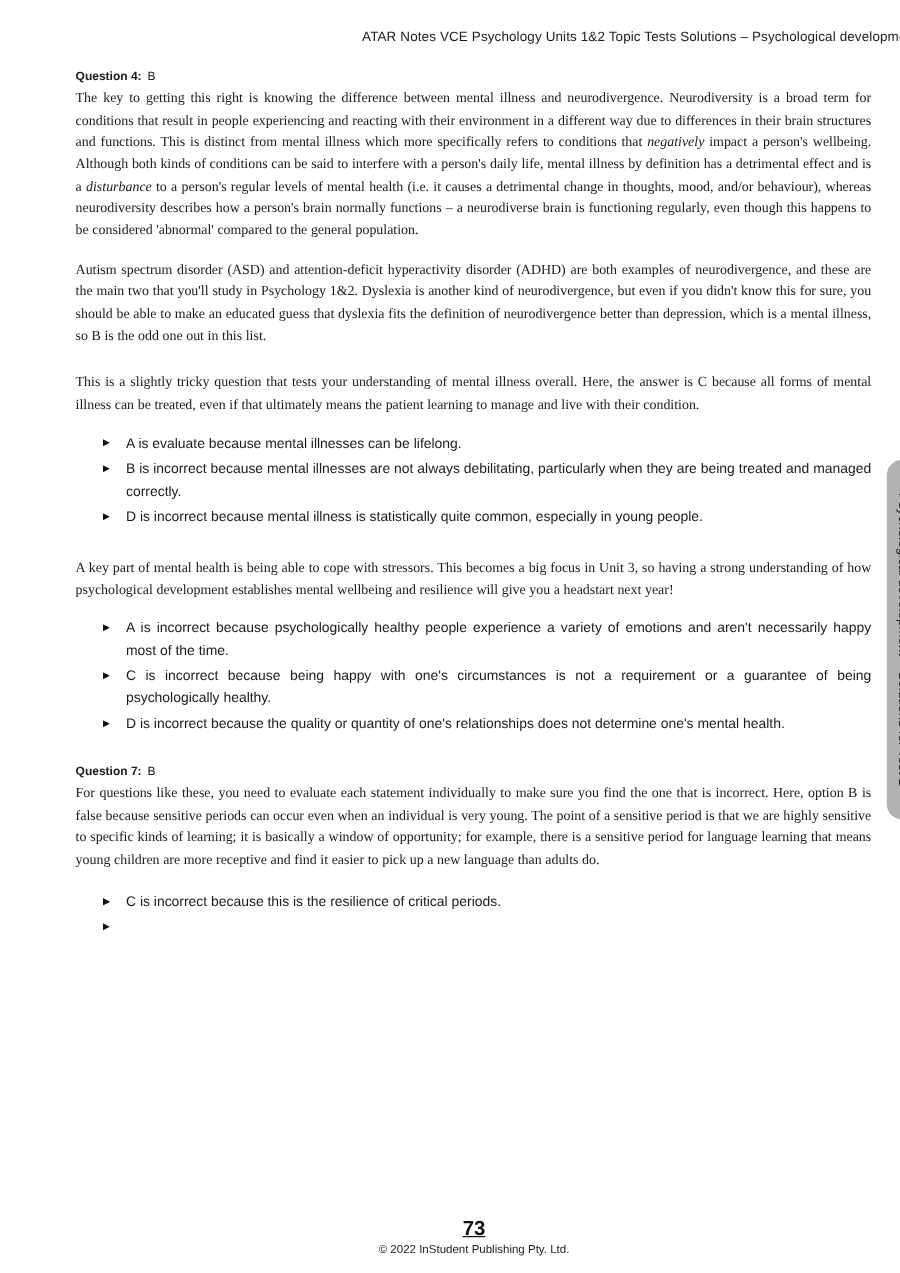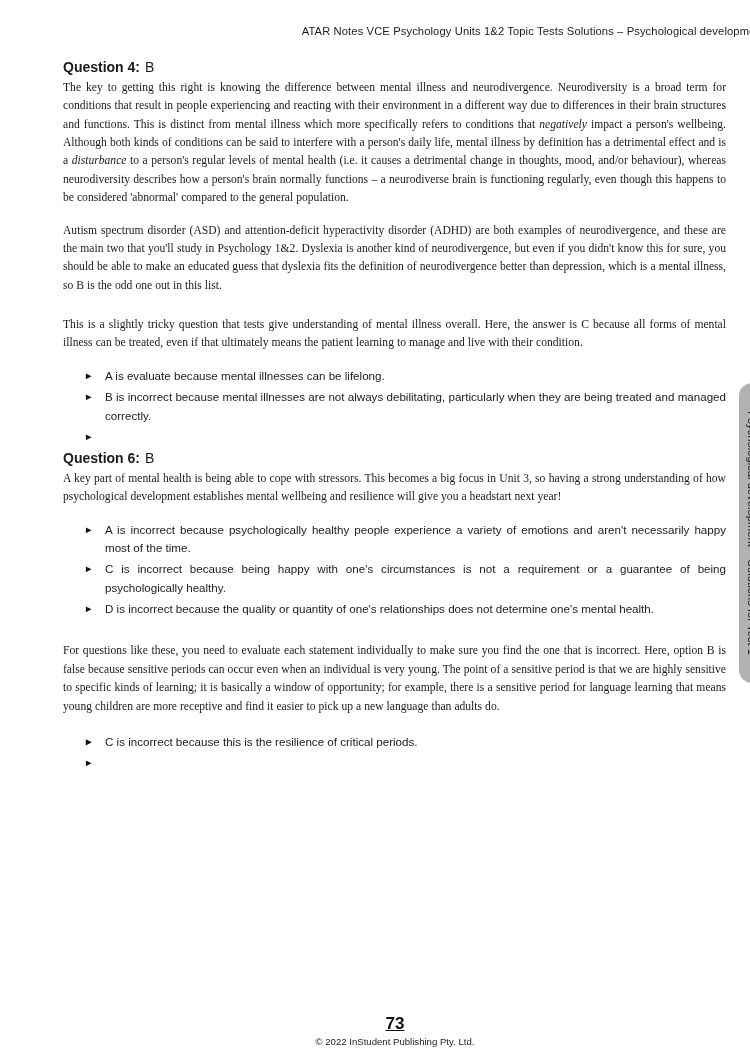--- a/index.html
+++ b/index.html
@@ -41,21 +41,21 @@
   .content {
     position: absolute;
     left: 43px;
     top: 58px;
     width: 663px;
   }
 
   .qblock { margin-bottom: 0; }
 
   .qhead {
-    font-size: 14px;
+    font-size: 10px;
     margin: 0 0 1px 0;
     line-height: 1.42;
   }
   .qhead .qlabel {
     font-weight: bold;
   }
   .qhead .qans {
     font-weight: normal;
     margin-left: 5px;
   }
@@ -164,47 +164,47 @@
       <div class="qhead">
         <span class="qlabel">Question 4:</span><span class="qans">B</span>
       </div>
       <p class="para last-line-natural"><span>The key to getting this right is knowing the difference between mental illness and neurodivergence. Neurodiversity is a broad term for conditions that result in people experiencing and reacting with their environment in a different way due to differences in their brain structures and functions.  This is distinct from mental illness which more specifically refers to conditions that </span><em class="it">negatively</em><span> impact a person's wellbeing. Although both kinds of conditions can be said to interfere with a person's daily life, mental illness by definition has a detrimental effect and is a </span><em class="it">disturbance</em><span> to a person's regular levels of mental health (i.e.  it causes a detrimental change in thoughts, mood, and/or behaviour), whereas neurodiversity describes how a person's brain normally functions – a neurodiverse brain is functioning regularly, even though this happens to be considered 'abnormal' compared to the general population.</span></p>
       <p class="para last-line-natural"><span>Autism spectrum disorder (ASD) and attention-deficit hyperactivity disorder (ADHD) are both examples of neurodivergence, and these are the main two that you'll study in Psychology 1&amp;2. Dyslexia is another kind of neurodivergence, but even if you didn't know this for sure, you should be able to make an educated guess that dyslexia fits the definition of neurodivergence better than depression, which is a mental illness, so B is the odd one out in this list.</span></p>
     </div>
 
     <div class="spacer-lg"></div>
 
     <div class="qblock">
-      <p class="para last-line-natural"><span>This is a slightly tricky question that tests give understanding of mental illness overall.  Here, the answer is C because all forms of mental illness can be treated, even if that ultimately means the patient learning to manage and live with their condition.</span></p>
+      <p class="para last-line-natural"><span>This is a slightly tricky question that tests your understanding of mental illness overall.  Here, the answer is C because all forms of mental illness can be treated, even if that ultimately means the patient learning to manage and live with their condition.</span></p>
       <div class="spacer-sm"></div>
       <ul class="bullets">
         <li><span class="tri">►</span><span>A is evaluate because mental illnesses can be lifelong.</span></li>
         <li><span class="tri">►</span><span>B is incorrect because mental illnesses are not always debilitating, particularly when they are being treated and managed correctly.</span></li>
-        <li><span class="tri">►</span></li>
+        <li><span class="tri">►</span><span>D is incorrect because mental illness is statistically quite common, especially in young people.</span></li>
       </ul>
     </div>
 
     <div class="spacer-lg"></div>
 
     <div class="qblock">
-      <div class="qhead">
-        <span class="qlabel">Question 6:</span><span class="qans">B</span>
-      </div>
       <p class="para last-line-natural"><span>A key part of mental health is being able to cope with stressors.  This becomes a big focus in Unit 3, so having a strong understanding of how psychological development establishes mental wellbeing and resilience will give you a headstart next year!</span></p>
       <div class="spacer-sm"></div>
       <ul class="bullets">
         <li><span class="tri">►</span><span>A is incorrect because psychologically healthy people experience a variety of emotions and aren't necessarily happy most of the time.</span></li>
         <li><span class="tri">►</span><span>C is incorrect because being happy with one's circumstances is not a requirement or a guarantee of being psychologically healthy.</span></li>
         <li><span class="tri">►</span><span>D is incorrect because the quality or quantity of one's relationships does not determine one's mental health.</span></li>
       </ul>
     </div>
 
     <div class="spacer-lg"></div>
 
     <div class="qblock">
+      <div class="qhead">
+        <span class="qlabel">Question 7:</span><span class="qans">B</span>
+      </div>
       <p class="para last-line-natural"><span>For questions like these, you need to evaluate each statement individually to make sure you find the one that is incorrect. Here, option B is false because sensitive periods can occur even when an individual is very young.  The point of a sensitive period is that we are highly sensitive to specific kinds of learning; it is basically a window of opportunity; for example, there is a sensitive period for language learning that means young children are more receptive and find it easier to pick up a new language than adults do.</span></p>
       <div class="spacer-sm"></div>
       <ul class="bullets">
         <li><span class="tri">►</span></li>
         <li><span class="tri">►</span><span>C is incorrect because this is the resilience of critical periods.</span></li>
         <li><span class="tri">►</span></li>
       </ul>
     </div>
 
   </div>

